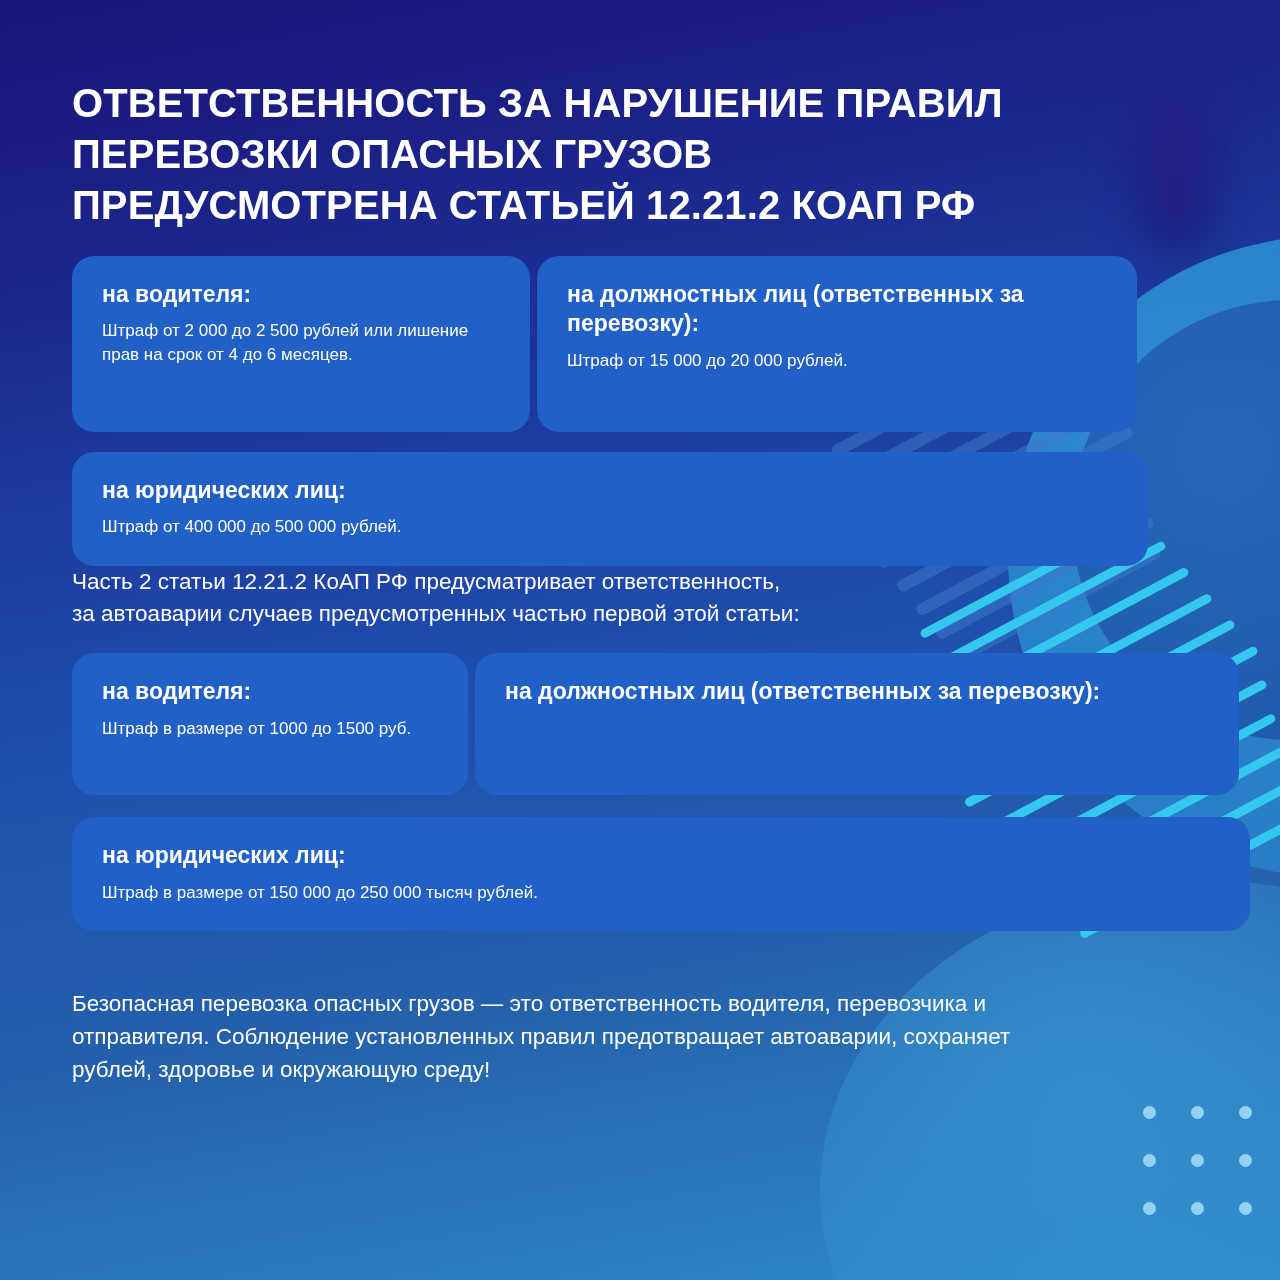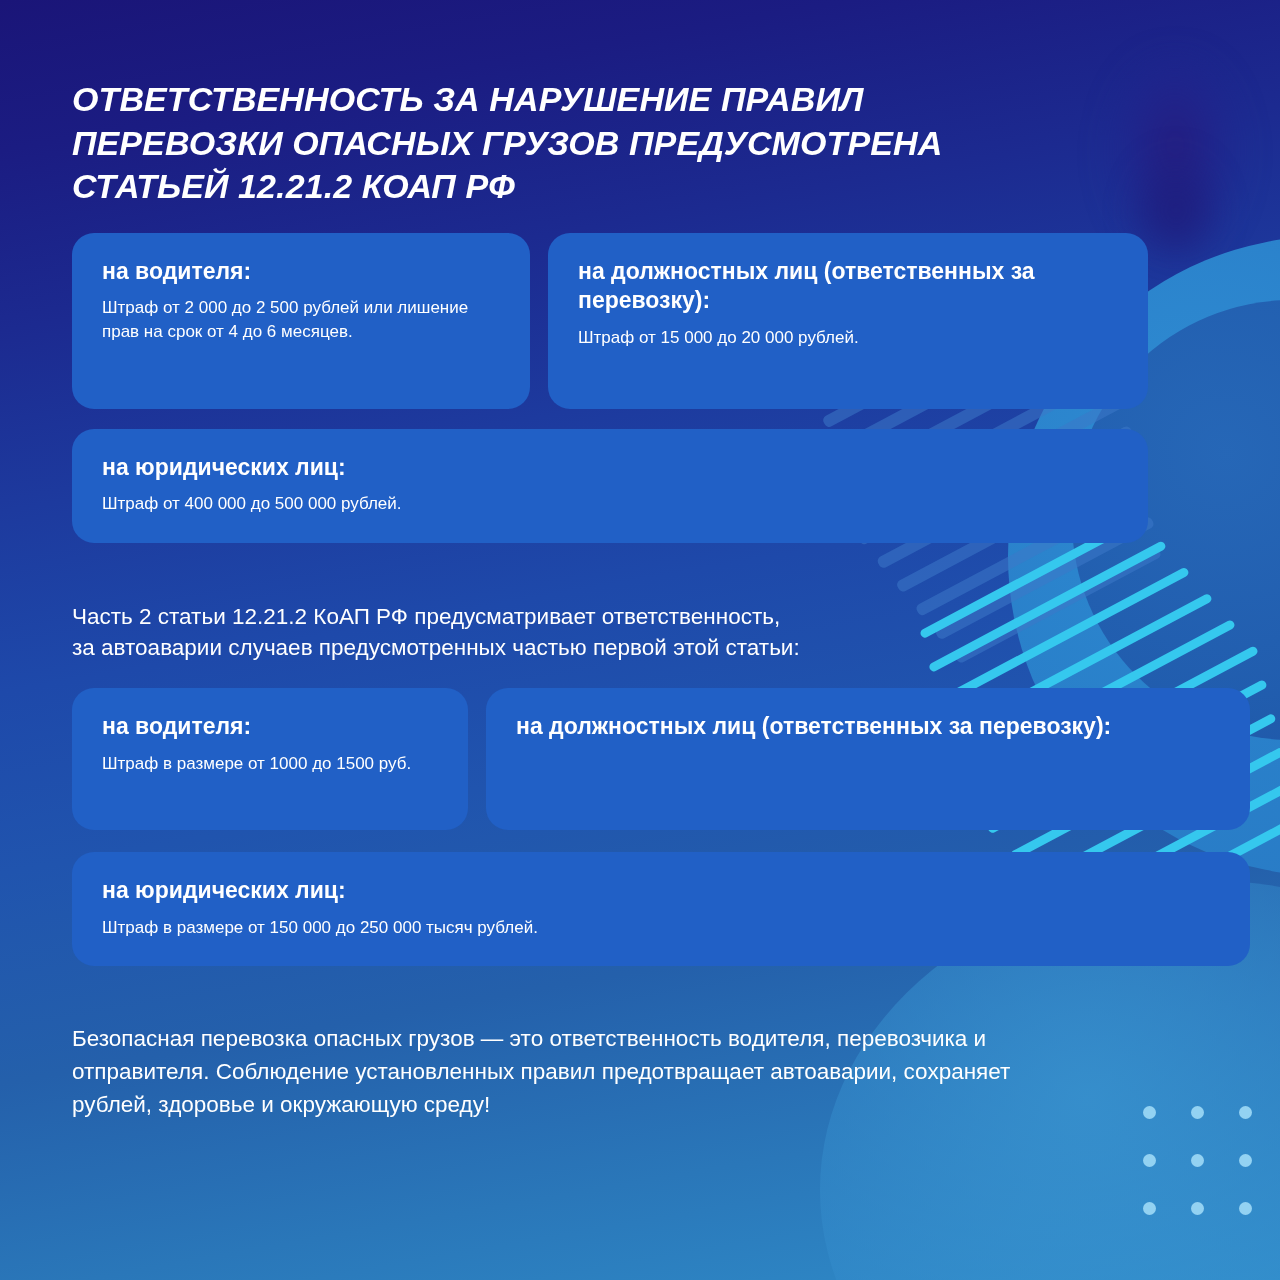--- a/index.html
+++ b/index.html
@@ -128,43 +128,42 @@
     position: relative;
     z-index: 5;
     padding: 0 0 0 72px;
   }
 
   h1.title {
     margin: 0;
     padding-top: 78px;
     width: 1010px;
     color: #ffffff;
-    font-size: 34px;
+    font-size: 40px;
     font-weight: 700;
     line-height: 1.28;
     letter-spacing: 0.1px;
     text-transform: uppercase;
-    font-style: italic;
   }
 
   .lead {
     margin: 0;
     color: #ffffff;
     font-size: 22.5px;
     line-height: 1.42;
     font-weight: 400;
   }
   .lead-1 { padding-top: 48px; }
   .lead-2 { padding-top: 0; width: 1090px; }
 
-  .section-2-lead { margin-top: 58px; }
+  .section-2-lead { }
 
   .card-row {
     display: flex;
-    gap: 18px;
+    gap: 7px;
     align-items: stretch;
   }
   .row-1 { margin-top: 24px; }
   .row-2 { margin-top: 20px; }
   .row-3 { margin-top: 24px; }
   .row-4 { margin-top: 22px; }
 
   .card {
     background: #2160c6;
     border-radius: 22px;

